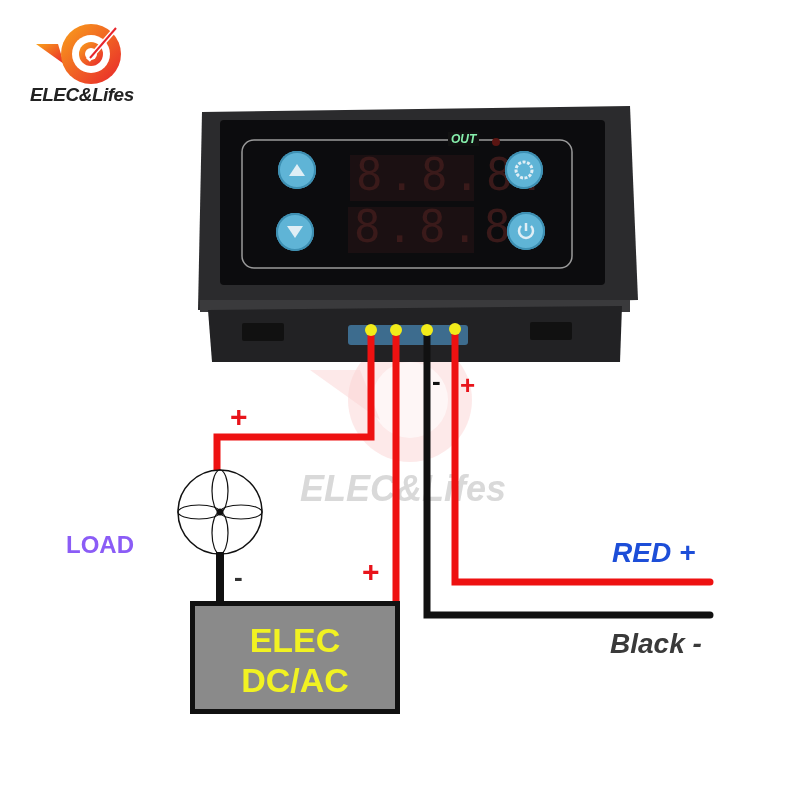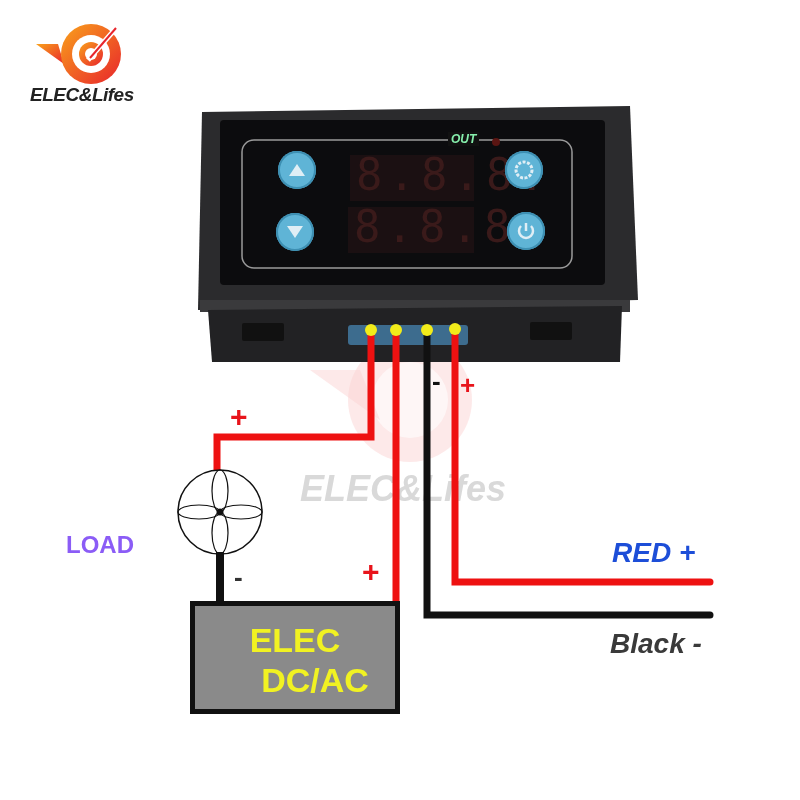--- a/index.html
+++ b/index.html
@@ -117,17 +117,17 @@
 <div class="abs sign" style="left:230px;top:400px;">+</div>
 <div class="abs sign minus" style="left:234px;top:562px;font-size:26px;">-</div>
 <div class="abs sign" style="left:362px;top:555px;">+</div>
 <div class="abs sign minus" style="left:432px;top:366px;font-size:26px;color:#111;">-</div>
 <div class="abs sign" style="left:460px;top:370px;font-size:26px;">+</div>
 
 <div class="abs label-load">LOAD</div>
 
 <div class="abs power-box">
   <div class="power-text">ELEC</div>
-  <div class="power-text" style="margin-top:0;padding-left:20px;">DC/AC</div>
+  <div class="power-text" style="margin-top:0;">DC/AC</div>
 </div>
 
 <div class="abs label-red">RED +</div>
 <div class="abs label-black">Black -</div>
 
 </body></html>

